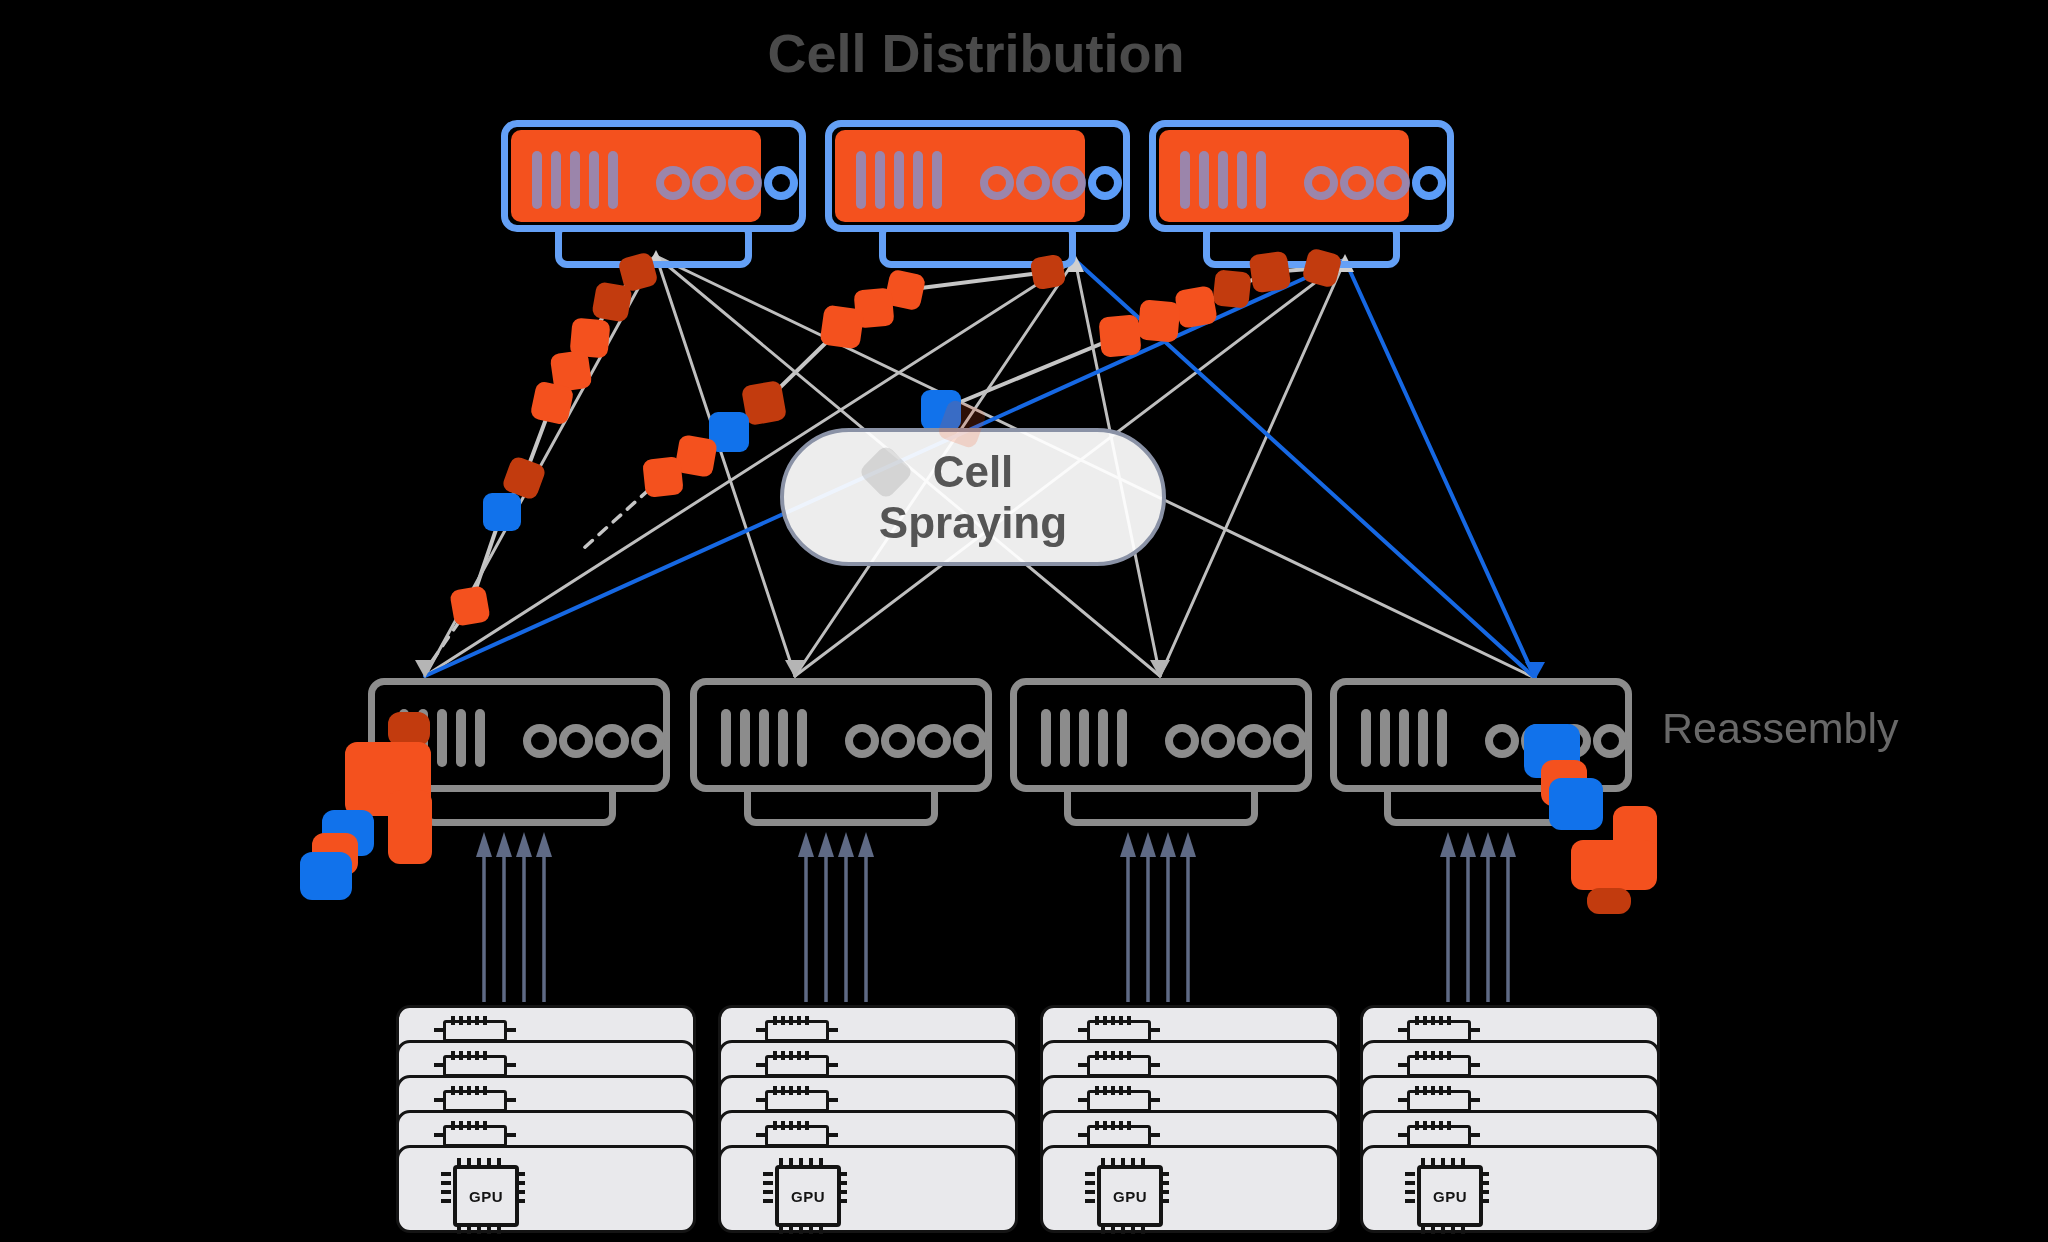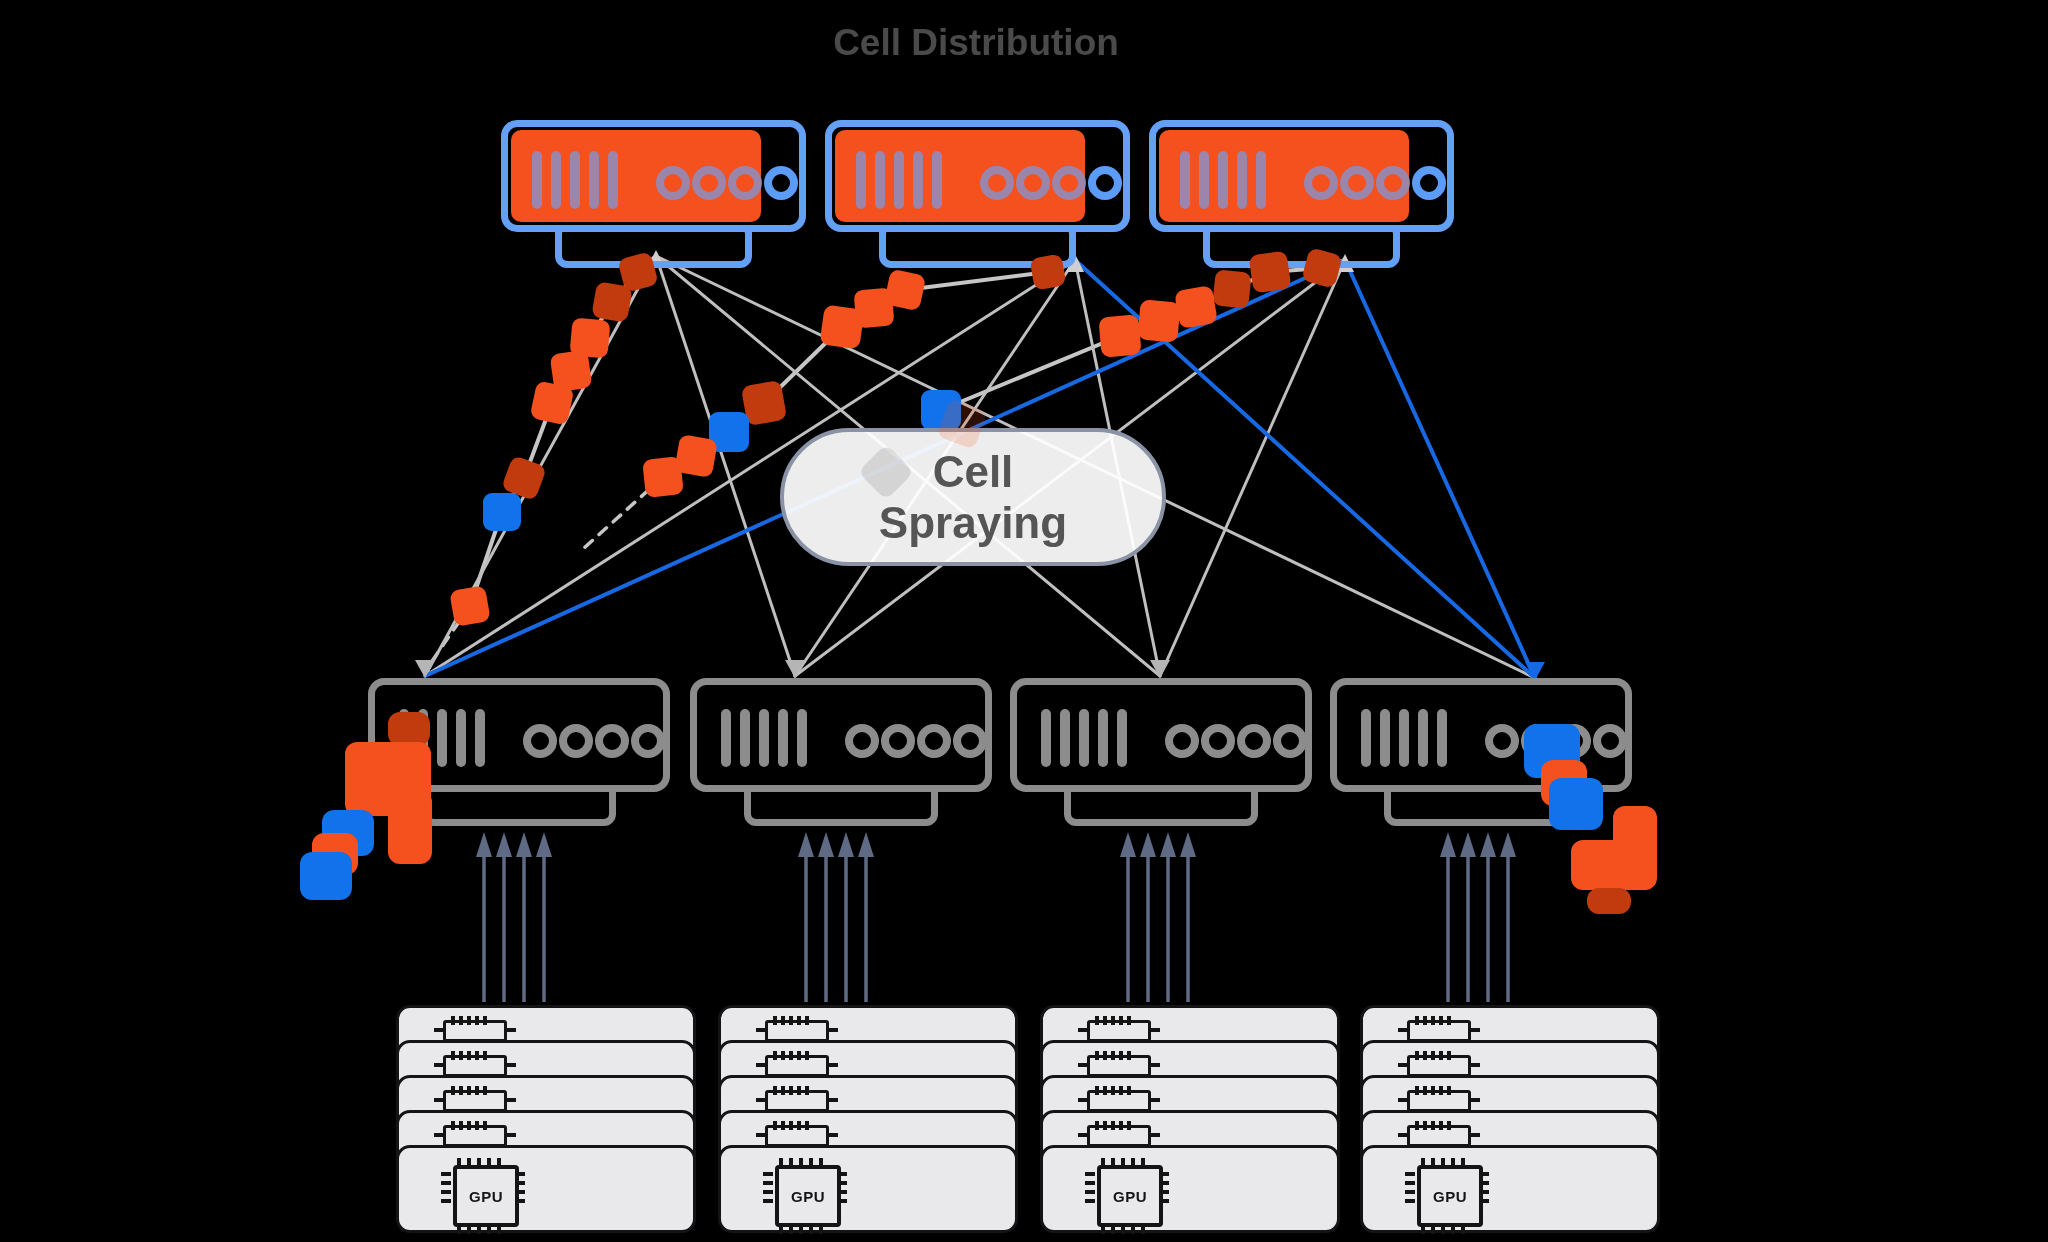--- a/index.html
+++ b/index.html
@@ -127,24 +127,25 @@
       <line x1="1448" y1="1002" x2="1448" y2="856" stroke="#5f6a85" stroke-width="3.5"></line>
       <polygon points="1440,857 1456,857 1448,832" fill="#5f6a85"></polygon>
       <line x1="1468" y1="1002" x2="1468" y2="856" stroke="#5f6a85" stroke-width="3.5"></line>
       <polygon points="1460,857 1476,857 1468,832" fill="#5f6a85"></polygon>
       <line x1="1488" y1="1002" x2="1488" y2="856" stroke="#5f6a85" stroke-width="3.5"></line>
       <polygon points="1480,857 1496,857 1488,832" fill="#5f6a85"></polygon>
       <line x1="1508" y1="1002" x2="1508" y2="856" stroke="#5f6a85" stroke-width="3.5"></line>
       <polygon points="1500,857 1516,857 1508,832" fill="#5f6a85"></polygon>
     </svg>
 
-  <div id="title" class="lbl" style="left: 676px; top: 22px; width: 600px; font-size: 37px; color: rgb(74, 74, 74);">Cell Distribution</div>
-
-
-
+  <div id="title" class="lbl" style="left: 676px; top: 22px; width: 600px; font-size: 54px; color: rgb(74, 74, 74);">Cell Distribution</div>
+
+
+
+  <div class="lbl" style="left: 1662px; top: 704px; font-size: 43px; color: rgb(104, 104, 104);">Reassembly</div>
 
   <div id="top-servers">
       <div class="tray top" style="left: 555px; top: 222px; width: 197px; height: 46px;"></div>
       <div class="server top" style="left: 501px; top: 120px; width: 305px; height: 112px;">
         <div class="fill" style="background: rgb(244, 81, 30);"></div>
         <div class="slat" style="left: 24px; background: rgba(139, 142, 196, 0.85);"></div>
         <div class="slat" style="left: 43px; background: rgba(139, 142, 196, 0.85);"></div>
         <div class="slat" style="left: 62px; background: rgba(139, 142, 196, 0.85);"></div>
         <div class="slat" style="left: 81px; background: rgba(139, 142, 196, 0.85);"></div>
         <div class="slat" style="left: 100px; background: rgba(139, 142, 196, 0.85);"></div>

